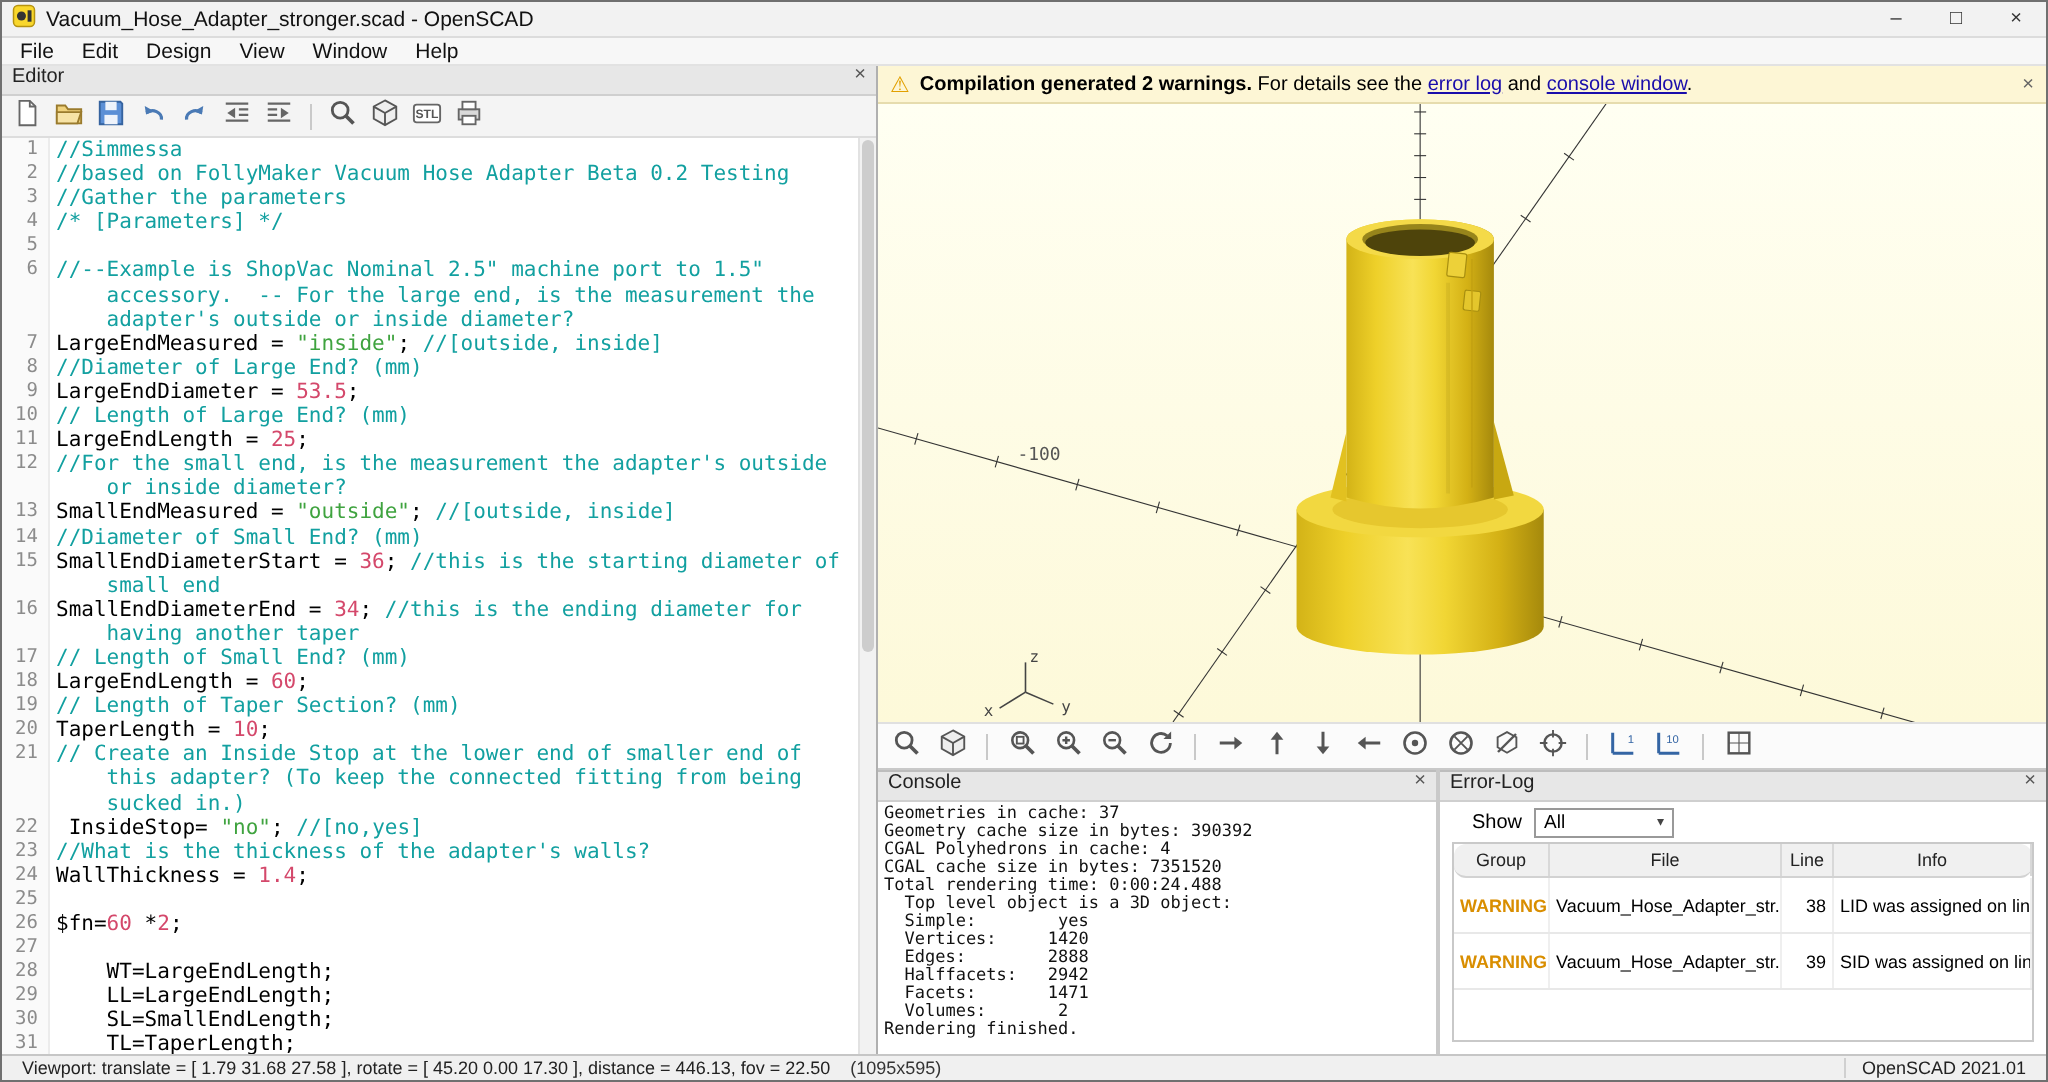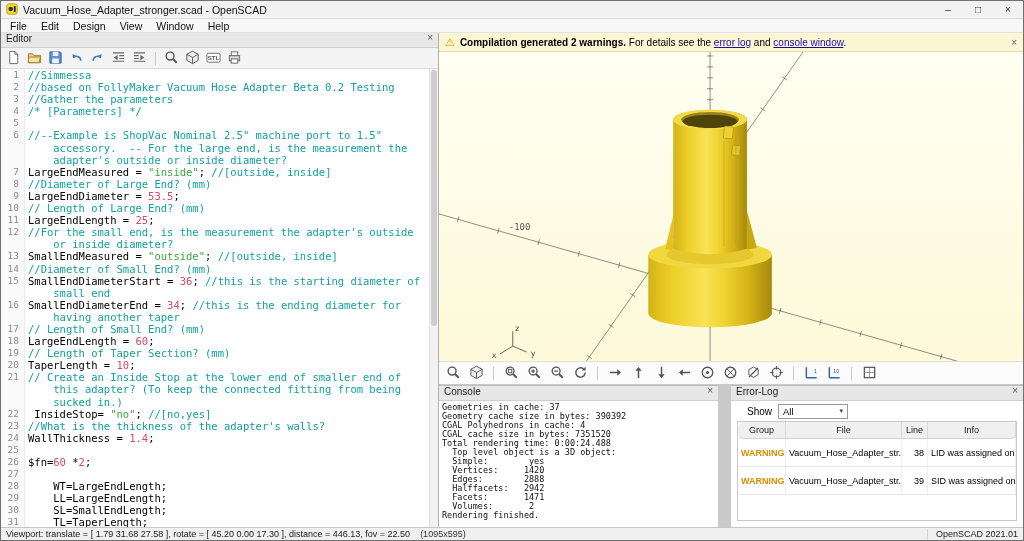--- a/index.html
+++ b/index.html
@@ -46,42 +46,42 @@
   .banner a{color:#1a0dab;text-decoration:underline;cursor:pointer;}
   .warn-glyph{color:#e2a000;font-size:11px;}
   .banner-close{margin-left:auto;color:#666;}
   .viewport{flex:1;min-height:0;position:relative;background:linear-gradient(#fffff2,#fdf9d9);}
   svg.scene{position:absolute;inset:0;width:100%;height:100%;display:block;}
   .axis-label{font-family:"DejaVu Sans Mono",monospace;font-size:9px;fill:#555;}
   .triad-label{font-family:"DejaVu Sans Mono",monospace;font-size:8px;fill:#444;}
   .vtoolbar{height:24px;flex:none;border-top:1px solid #e0e0e0;border-bottom:1px solid #c9c9c9;gap:3px;padding:0 4px;background:#fbfbfb;}
   .vtb-btn{width:20px;height:20px;display:flex;align-items:center;justify-content:center;border-radius:2px;}
 
-  .bottom-panels{height:142px;flex:none;display:flex;gap:13px;background:#c9c9c9;}
+  .bottom-panels{height:142px;flex:none;display:flex;gap:2px;background:#c9c9c9;}
   .console-panel{width:279px;flex:none;display:flex;flex-direction:column;background:#fff;border-top:1px solid #bdbdbd;}
   .console-body{flex:1;overflow:hidden;padding:2px 3px;font-family:"DejaVu Sans Mono",monospace;font-size:8.5px;line-height:9px;color:#111;}
   .console-line{white-space:pre;}
   .errorlog-panel{flex:1;min-width:0;display:flex;flex-direction:column;background:#fff;border-top:1px solid #bdbdbd;}
   .filter-row{height:20px;flex:none;display:flex;align-items:center;gap:6px;padding:0 16px;font-size:10px;}
   .select-box{width:70px;height:15px;border:1px solid #999;background:#fff;display:flex;align-items:center;padding:0 4px;font-size:9.5px;}
   .select-arrow{margin-left:auto;font-size:7px;color:#444;}
   .elog-table{flex:1;margin:0 6px 6px 6px;border:1px solid #c9c9c9;overflow:hidden;font-size:9px;}
   .elog-header{display:flex;height:17px;background:#f0f0f0;border-bottom:1px solid #d2d2d2;border-radius:6px;}
   .elog-header .cell{display:flex;align-items:center;justify-content:center;border-right:1px solid #d8d8d8;color:#222;}
   .elog-row{display:flex;height:28px;border-bottom:1px solid #e8e8e8;align-items:flex-end;}
   .elog-row .cell{border-right:1px solid #efefef;height:100%;display:flex;align-items:center;}
   .cell{padding:0 3px;overflow:hidden;white-space:nowrap;}
   .col-group{width:48px;flex:none;}
   .col-file{width:116px;flex:none;}
   .col-line{width:26px;flex:none;justify-content:flex-end;text-align:right;}
   .col-info{flex:1;min-width:0;}
   .warn-level{color:#d98e00;font-weight:bold;}
 
   
-  .statusbar{height:13px;flex:none;background:#f0f0f0;border-top:1px solid #c6c6c6;display:flex;align-items:center;padding:0 5px;font-size:9px;color:#222;white-space:nowrap;}
+  .statusbar{height:13px;flex:none;background:#f0f0f0;border-top:1px solid #c6c6c6;display:flex;align-items:center;padding:0 10px;font-size:9px;color:#222;white-space:nowrap;}
   .sb-size{margin-left:10px;color:#333;}
   .sb-right{margin-left:auto;padding-left:8px;border-left:1px solid #d0d0d0;}
 </style>
 </head>
 <body>
 
 <div class="app">
 
   <div class="titlebar">
     <span><svg width="12" height="12" viewBox="0 0 16 16">

